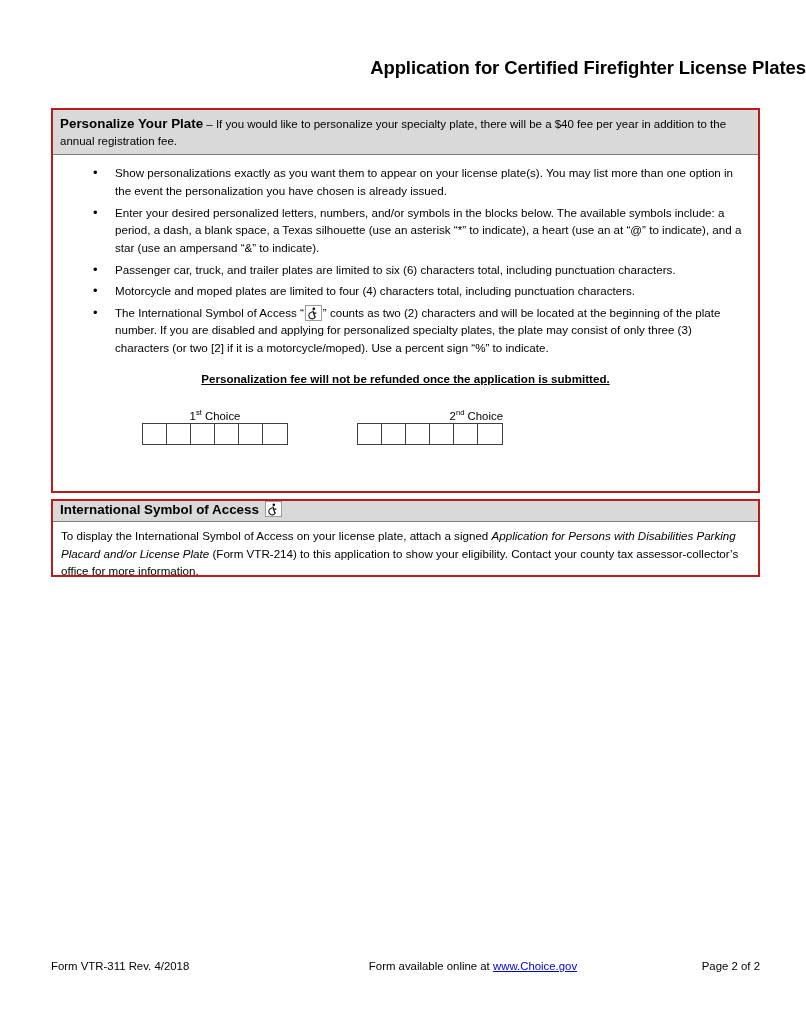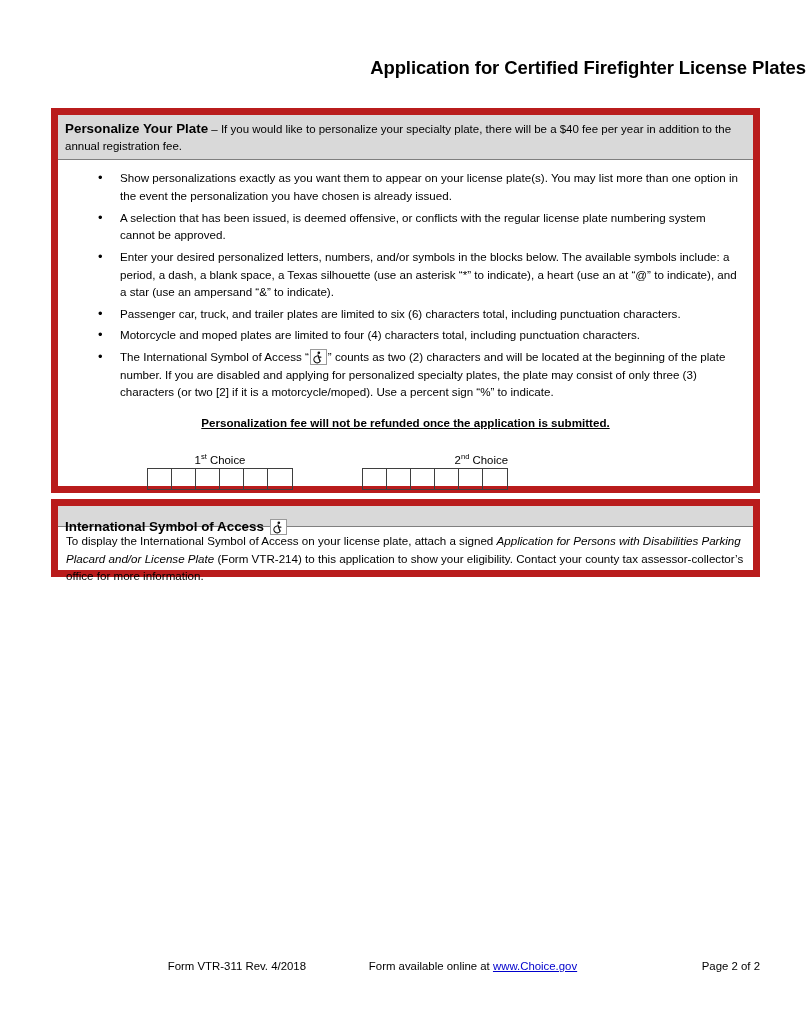--- a/index.html
+++ b/index.html
@@ -32,21 +32,21 @@
     font-weight: bold;
     letter-spacing: -0.1px;
   }
 
   
   .section-box {
     position: absolute;
     left: 51px;
     width: 709px;
     box-sizing: border-box;
-    border: 7px solid #b91c1c;
+    border: 2px solid #b91c1c;
     background: #ffffff;
   }
   #personalize-box { top: 108px; height: 385px; }
   #isa-box        { top: 499px; height: 78px; }
 
   .band {
     background: #d9d9d9;
     border-bottom: 1px solid #7f7f7f;
     padding: 4px 7px 5px 7px;
     font-size: 11.6px;
@@ -58,21 +58,21 @@
   }
   .band .tail { font-size: 11.5px; }
 
   .band-isa {
     background: #d9d9d9;
     border-bottom: 1px solid #7f7f7f;
     padding: 13px 7px 4px 7px;
     font-size: 13.4px;
     font-weight: bold;
     display: flex;
-    align-items: flex-start;
+    align-items: flex-end;
     gap: 5px;
     height: 21px;
     box-sizing: border-box;
   }
 
   
   ul.bullets {
     list-style: none;
     margin: 0;
     padding: 9px 14px 0 62px;
@@ -159,21 +159,21 @@
   
   .footer {
     position: absolute;
     top: 960px;
     left: 51px;
     width: 709px;
     font-size: 11.4px;
     display: flex;
     align-items: baseline;
   }
-  .footer .f-left   { width: 255px; text-align: right; }
+  .footer .f-left   { width: 255px; text-align: left; }
   .footer .f-center { flex: 1; text-align: center; }
   .footer .f-right  { width: 120px; text-align: right; }
   .footer a.link {
     color: #0000cc;
     text-decoration: underline;
   }
 </style>
 </head>
 <body>
 
@@ -182,21 +182,20 @@
   <div class="doc-title">Application for Certified Firefighter License Plates</div>
 
   <div class="section-box" id="personalize-box">
 
     <div class="band">
       <span class="lead">Personalize Your Plate</span><span class="tail"> – If you would like to personalize your specialty plate, there will be a $40 fee per year in addition to the annual registration fee.</span>
     </div>
 
     <ul class="bullets">
       <li>Show personalizations exactly as you want them to appear on your license plate(s).  You may list more than one option in the event the personalization you have chosen is already issued.</li>
-      <li>A selection that has been issued, is deemed offensive, or conflicts with the regular license plate numbering system cannot be approved.</li>
       <li>Enter your desired personalized letters, numbers, and/or symbols in the blocks below. The available symbols include: a period, a dash, a blank space, a Texas silhouette (use an asterisk “*” to indicate), a heart (use an at “@” to indicate), and a star (use an ampersand “&amp;” to indicate).</li>
       <li>Passenger car, truck, and trailer plates are limited to six (6) characters total, including punctuation characters.</li>
       <li>Motorcycle and moped plates are limited to four (4) characters total, including punctuation characters.</li>
       <li class="isa-bullet"><span>The International Symbol of Access “</span><span class="isa-inline"><svg width="13" height="14" viewBox="0 0 24 24" aria-hidden="true">
               <circle cx="12.6" cy="4.2" r="2.5" fill="#111"></circle>
               <path d="M10.2 7.3c1.1-.35 2.1.25 2.3 1.3l.5 2.6h3.4a1.1 1.1 0 0 1 0 2.2h-2.7l1.9 5.1a1.15 1.15 0 1 1-2.15.8l-2.3-6.2-1.25-4.1c-.25-.85.25-1.5 .3-1.7z" fill="#111"></path>
               <path d="M9.2 10.3a6.3 6.3 0 1 0 6.1 9.1" fill="none" stroke="#111" stroke-width="1.9" stroke-linecap="round"></path>
             </svg></span><span>” counts as two (2) characters and will be located at the beginning of the plate number. If you are disabled and applying for personalized specialty plates, the plate may consist of only three (3) characters (or two [2] if it is a motorcycle/moped). Use a percent sign “%” to indicate.</span></li>
     </ul>
 

